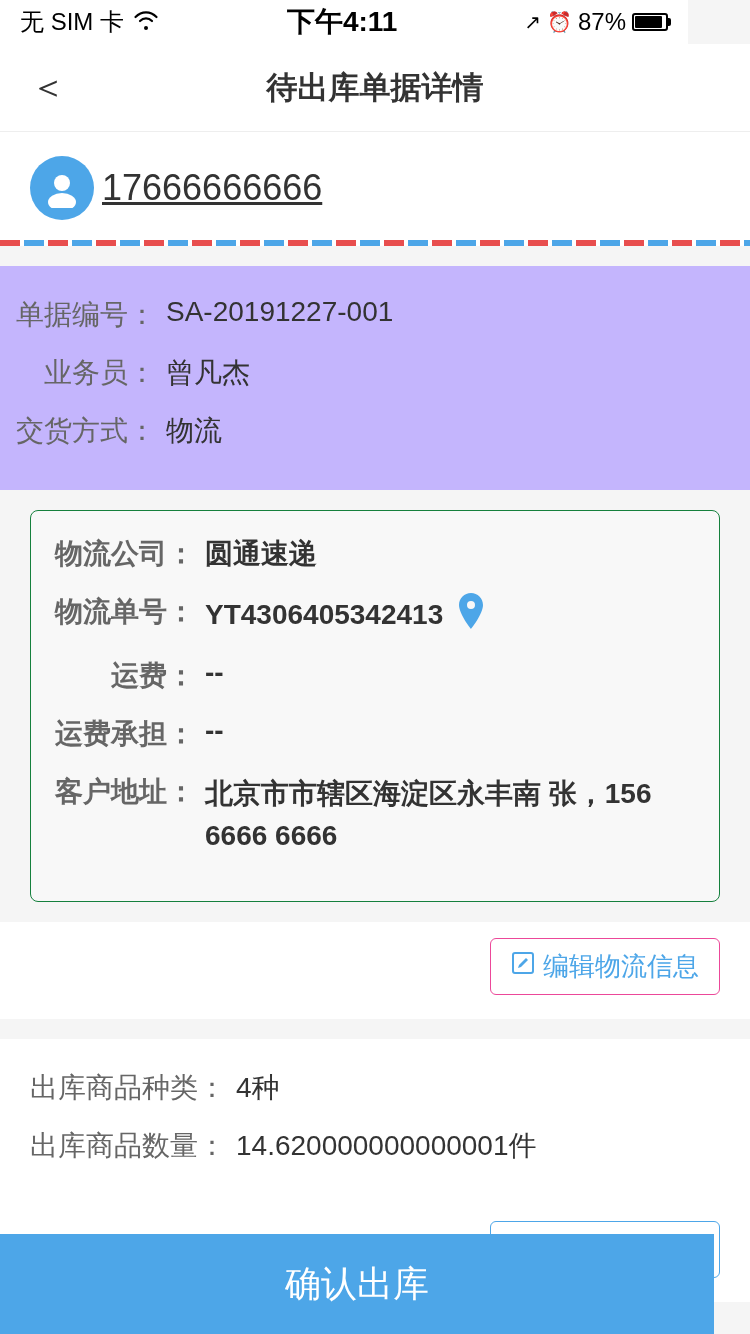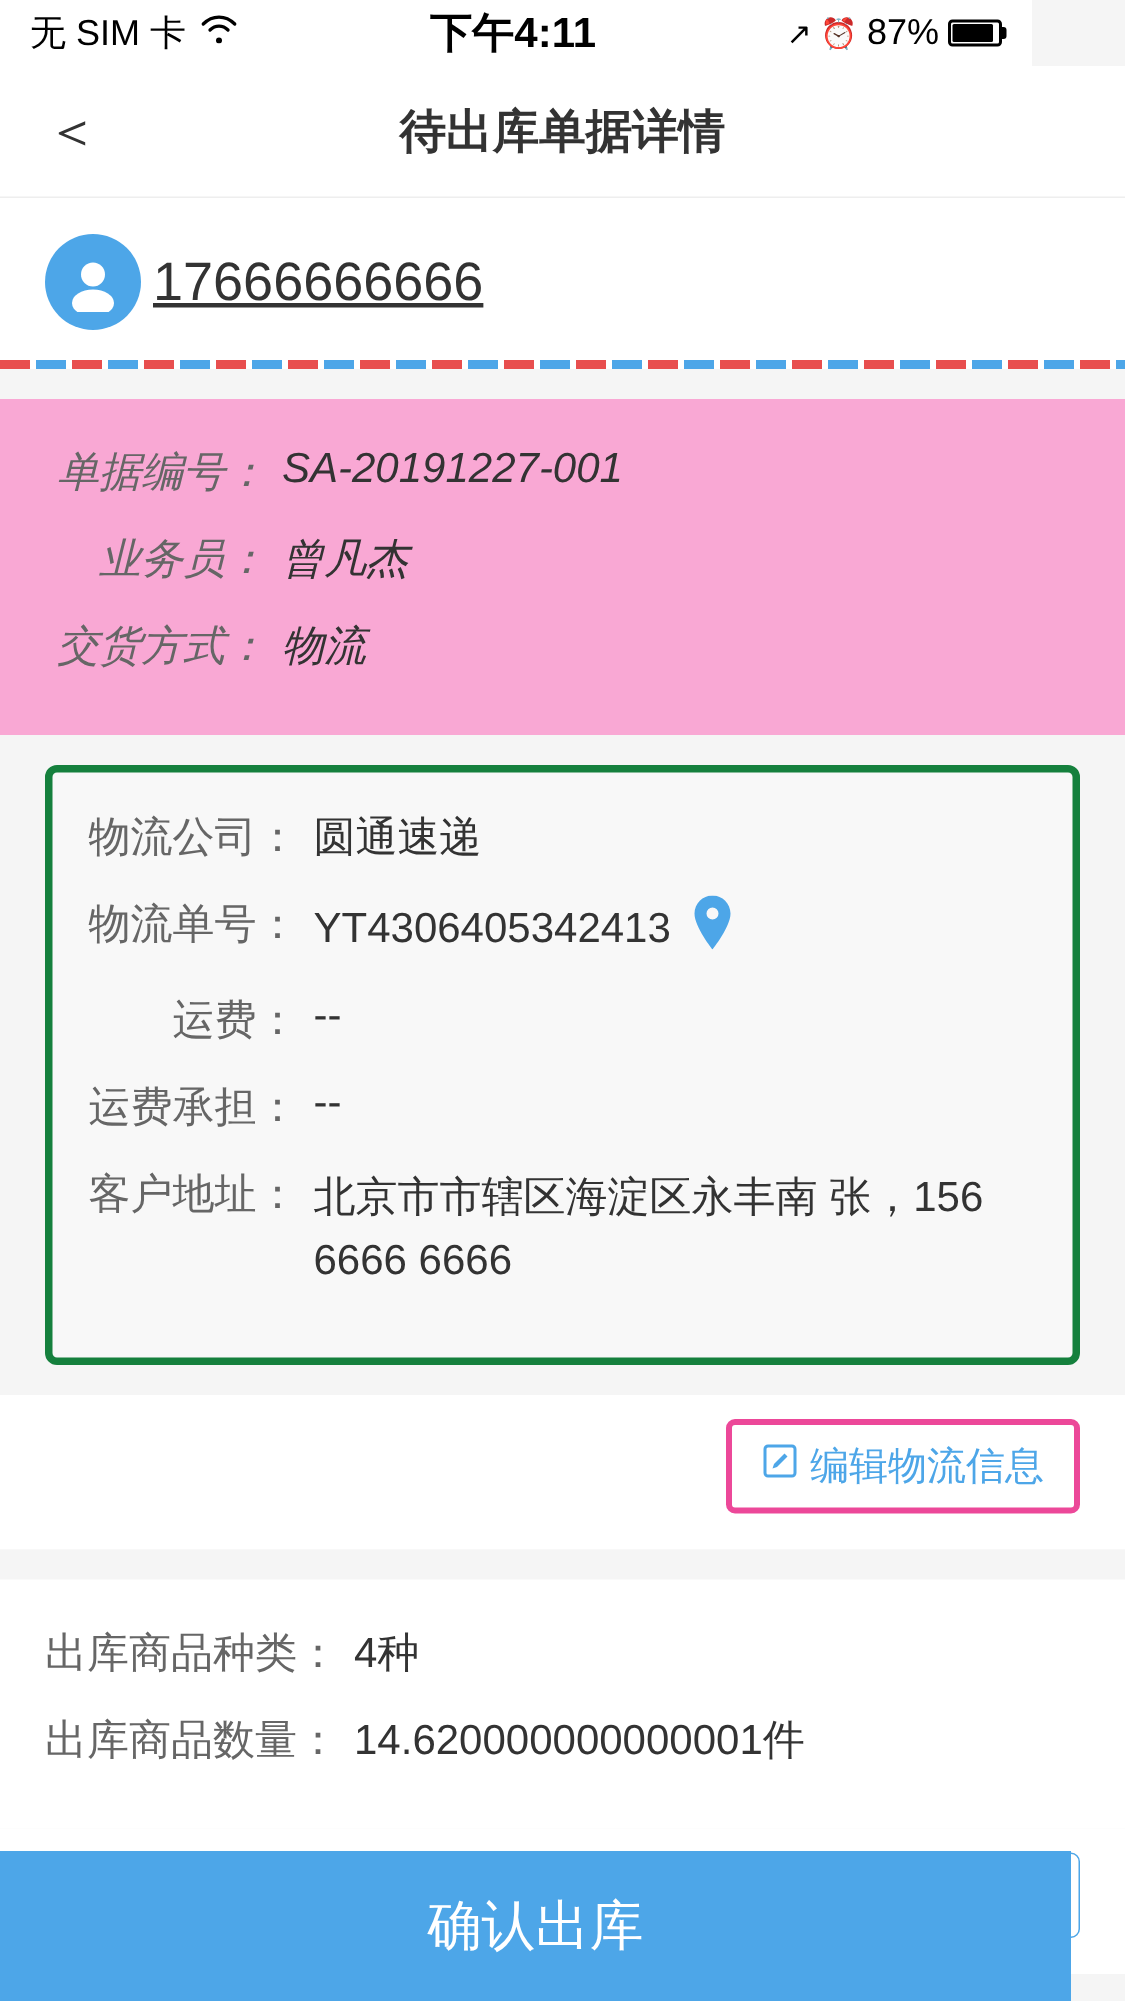--- a/index.html
+++ b/index.html
@@ -99,23 +99,22 @@
     }
 
     
     .section-gap {
       height: 20px;
       background: #f5f5f5;
     }
 
     
     .info-section {
-      background: #f9a8d4;
-      padding: 30px 38px 20px;
-      font-style: italic;
+      background: #c4b5fd;
+      padding: 30px 16px 20px;
     }
     .info-row {
       display: flex;
       align-items: flex-start;
       margin-bottom: 20px;
       font-size: 28px;
     }
     .info-label {
       color: #666;
       min-width: 140px;
@@ -132,35 +131,36 @@
     }
     .location-icon {
       color: #4da6e8;
       font-size: 32px;
       cursor: pointer;
     }
 
     
     .logistics-card {
       background: #f8f8f8;
-      border: 5px solid #15803d;
+      border: 1px solid #15803d;
       border-radius: 8px;
       margin: 20px 30px;
       padding: 24px;
+      font-weight: bold;
     }
 
     
     .edit-btn-row {
       display: flex;
       justify-content: flex-end;
       padding: 16px 30px 24px;
       background: #fff;
     }
     .edit-btn {
-      border: 4px solid #ec4899;
+      border: 1px solid #ec4899;
       border-radius: 6px;
       padding: 10px 20px;
       color: #4da6e8;
       font-size: 26px;
       display: flex;
       align-items: center;
       gap: 8px;
       cursor: pointer;
       background: #fff;
     }

